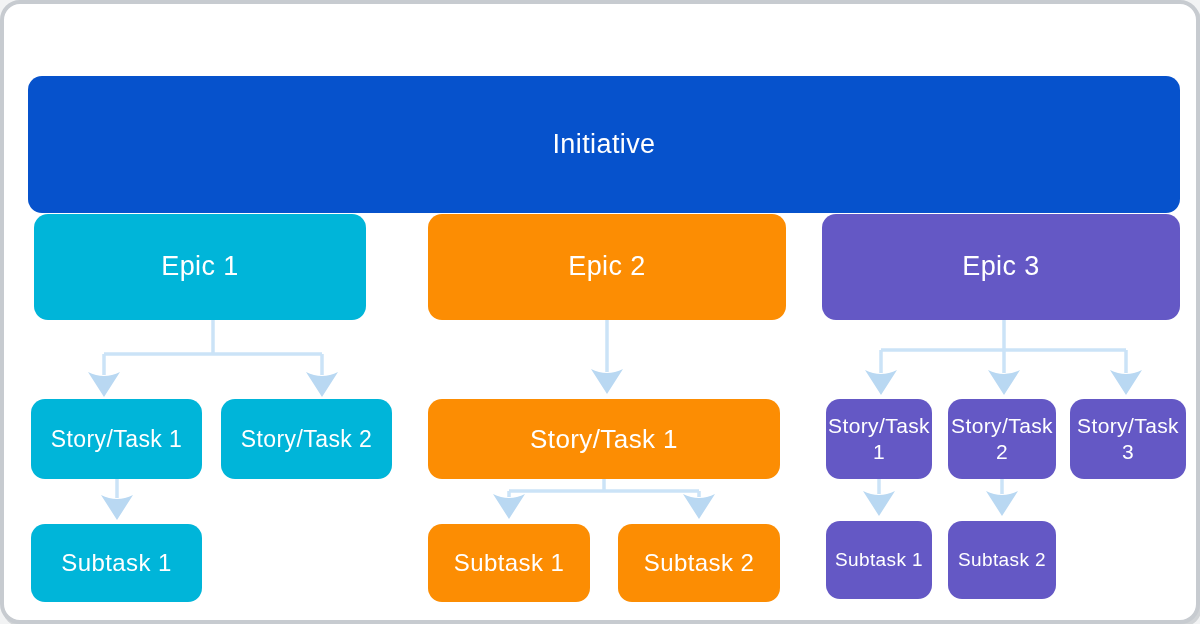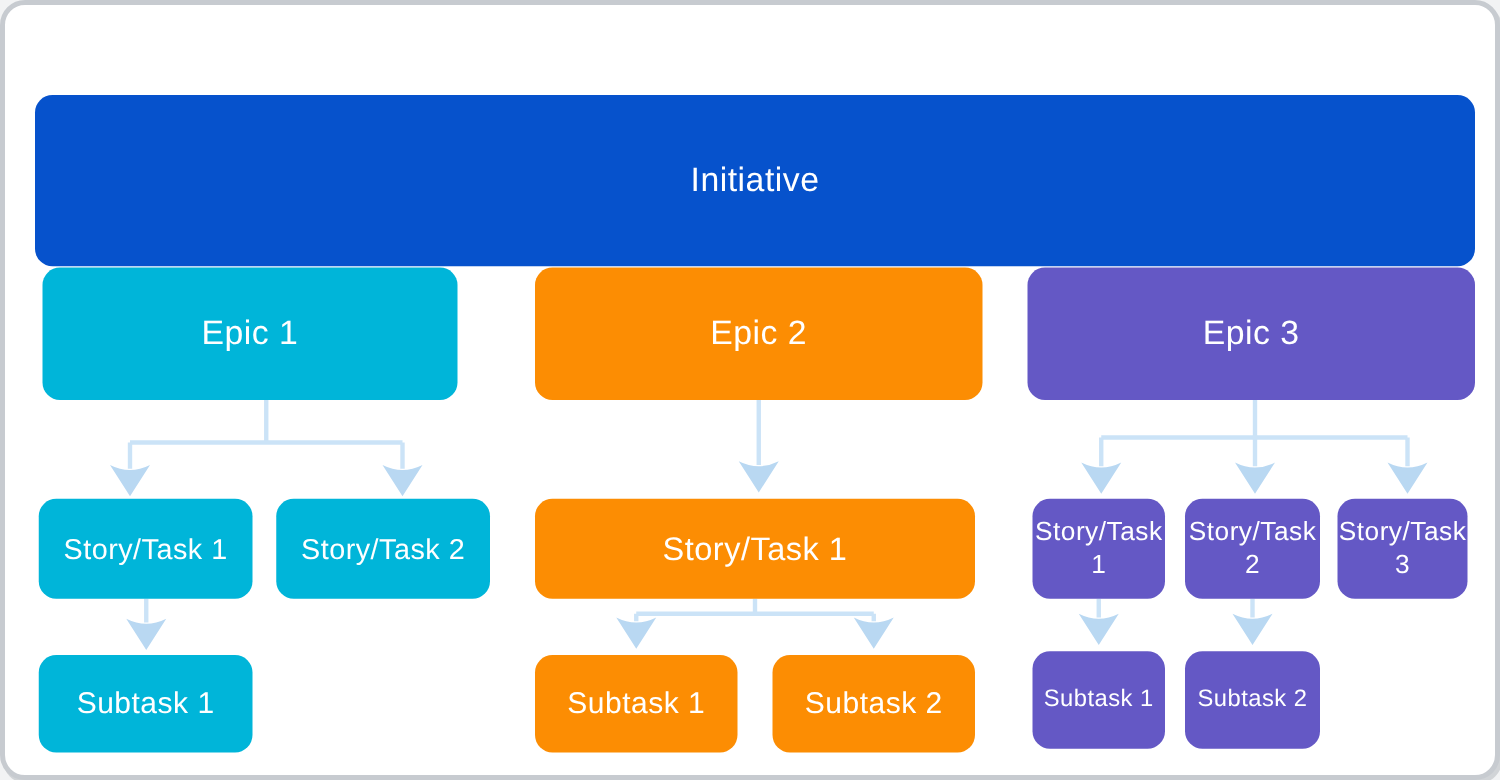--- a/index.html
+++ b/index.html
@@ -39,21 +39,21 @@
   .p-e2   {left:424px; top:210px; width:358px; height:106px;}
   .p-e3   {left:818px; top:210px; width:358px; height:106px;}
   .p-e1s1 {left:27px;  top:395px; width:171px; height:80px;}
   .p-e1s2 {left:217px; top:395px; width:171px; height:80px;}
   .p-e1u1 {left:27px;  top:520px; width:171px; height:78px;}
   .p-e2s1 {left:424px; top:395px; width:352px; height:80px;}
   .p-e2u1 {left:424px; top:520px; width:162px; height:78px;}
   .p-e2u2 {left:614px; top:520px; width:162px; height:78px;}
   .p-e3s1 {left:822px; top:395px; width:106px; height:80px;}
   .p-e3s2 {left:944px; top:395px; width:108px; height:80px;}
-  .p-e3s3 {left:1066px;top:395px; width:104px; height:80px;}
+  .p-e3s3 {left:1066px;top:395px; width:116px; height:80px;}
   .p-e3u1 {left:822px; top:517px; width:106px; height:78px;}
   .p-e3u2 {left:944px; top:517px; width:108px; height:78px;}
 </style>
 </head>
 <body>
 
 <div class="stage">
   <div class="card">
 
     <svg class="layer" viewBox="0 0 1200 624">

